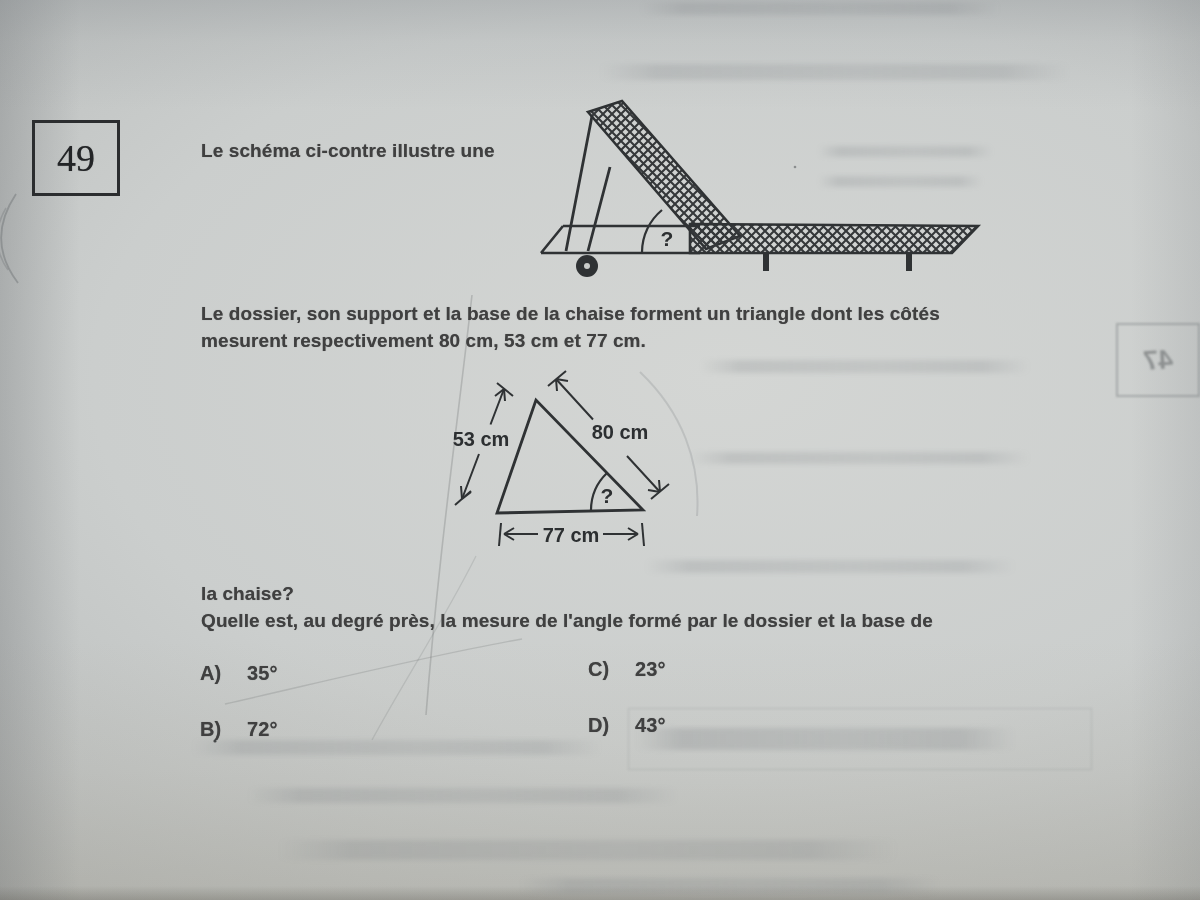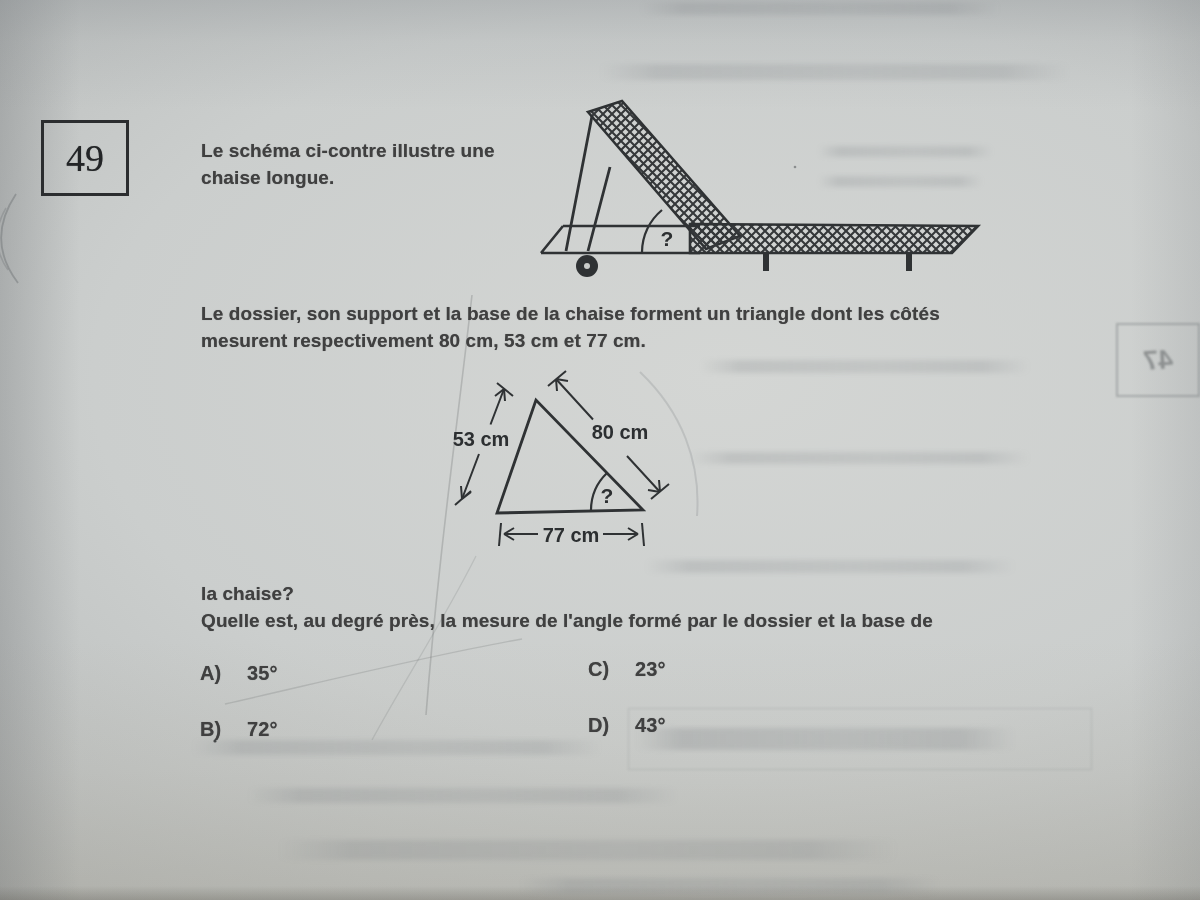--- a/index.html
+++ b/index.html
@@ -18,21 +18,21 @@
       radial-gradient(95% 75% at 60% 42%, #d4d6d4 0%, #cbcecd 55%, #b7bab9 100%);
   }
   #paper::after{ 
     content:"";position:absolute;left:0;right:0;bottom:0;height:14px;
     background:linear-gradient(0deg, rgba(80,78,70,.28), rgba(80,78,70,0));
   }
   .txt{position:absolute;color:#404040;font-weight:600;letter-spacing:.1px;
        text-shadow:0 0 .7px rgba(44,47,49,.55);}
   .body-text{font-size:19px;line-height:27px;}
   #qbox{
-    position:absolute;left:41px;top:120px;width:82px;height:70px;
+    position:absolute;left:32px;top:120px;width:82px;height:70px;
     border:3px solid #2b2d2f;display:flex;align-items:center;justify-content:center;
     background:transparent;
   }
   #qnum{font-family:"Liberation Serif",serif;font-size:38px;color:#232527;
         text-shadow:0 0 .7px rgba(35,37,39,.6);}
   .opt{position:absolute;display:flex;font-size:20px;}
   .opt .letter{width:47px;}
   svg text{font-family:"Liberation Sans",sans-serif;font-weight:600;fill:#2c2f31;}
   .smudge{position:absolute;filter:blur(2.6px);opacity:.5;border-radius:3px;
     background:linear-gradient(90deg, rgba(122,126,130,0) 0%, rgba(122,126,130,.42) 12%,
@@ -84,21 +84,20 @@
   <circle cx="215" cy="741" r="1.6" fill="rgba(40,42,44,.8)"></circle>
   <circle cx="795" cy="167" r="1.3" fill="rgba(70,73,75,.5)"></circle>
 </svg>
 
 <div id="qbox">
   <span id="qnum">49</span>
 </div>
 
 <div class="txt body-text" style="left:201px;top:137px;width:360px;">
   <div>Le schéma ci-contre illustre une</div>
-  <div>chaise longue.</div>
 </div>
 
 <svg width="460" height="190" viewBox="0 0 460 190" style="position:absolute;left:540px;top:96px;">
   <defs>
     <pattern id="hatch" patternUnits="userSpaceOnUse" width="9" height="9">
       <path d="M0 0 L9 9 M9 0 L0 9" stroke="#35383a" stroke-width="2.1"></path>
     </pattern>
   </defs>
 
   <polygon points="48,16 82,5 200,140 166,153" fill="url(#hatch)" stroke="#2f3234" stroke-width="2.6"></polygon>

